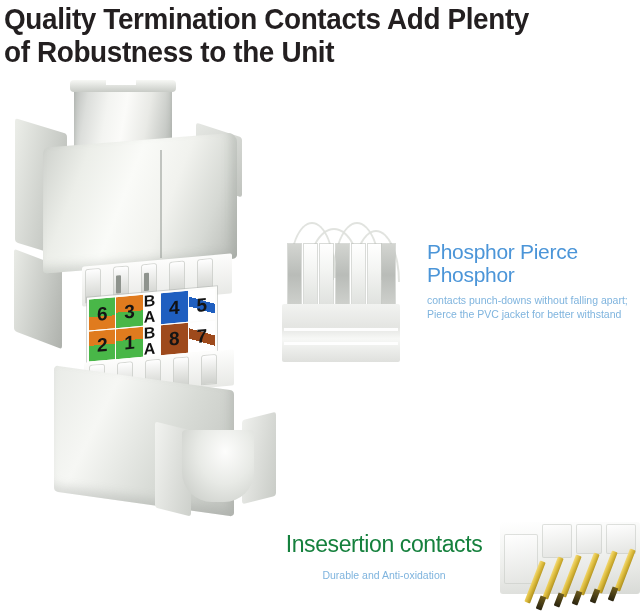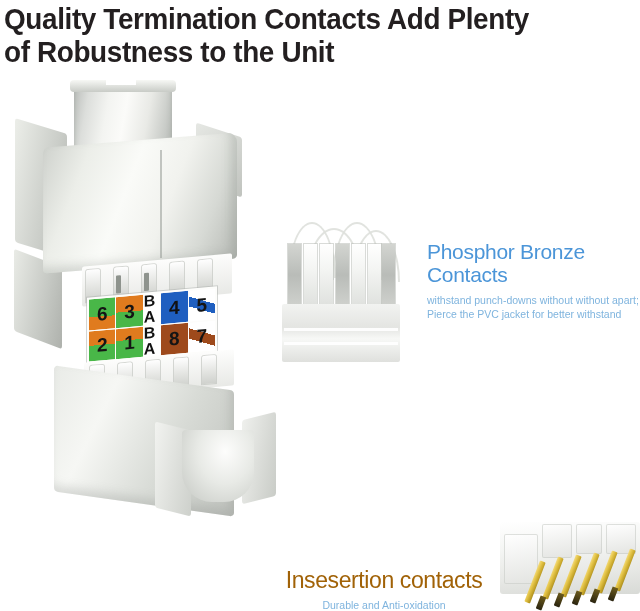--- a/index.html
+++ b/index.html
@@ -274,27 +274,27 @@
     text-align: center;
   }
   .head-gold {
     font-family: "Liberation Sans", sans-serif;
     font-size: 23px;
     line-height: 24px;
     color: #3f82cf;
     letter-spacing: -0.4px;
     white-space: nowrap;
   }
-  .head-gold.l2 { color: #a16207; margin-top: 36px; }
+  .head-gold.l2 { color: #15803d; }
   .sub-gold {
     font-family: "Liberation Sans", sans-serif;
     font-size: 10.5px;
     line-height: 14px;
     color: #7fb4de;
-    margin-top: 6px;
+    margin-top: 12px;
   }
 
   
   .gold-conn {
     position: absolute;
     left: 500px;
     top: 516px;
     width: 140px;
     height: 95px;
   }
@@ -440,24 +440,24 @@
     <div class="ic-blade" style="left:80px"></div>
     <div class="ic-blade" style="left:96px"></div>
     <div class="ic-blade dark" style="left:110px"></div>
 
     <div class="ic-base"></div>
     <div class="ic-base-line" style="top:110px"></div>
     <div class="ic-base-line" style="top:124px"></div>
   </div>
 
   <div class="txt-phosphor">
-    <div class="head-blue">Phosphor Bronze</div>
-    <div class="head-blue">Contacts</div>
+    <div class="head-blue">Phosphor Pierce</div>
+    <div class="head-blue">Phosphor</div>
     <div class="sub-blue">
-      <div>withstand punch-downs without without apart;</div>
+      <div>contacts punch-downs without falling apart;</div>
       <div>Pierce the PVC jacket for better withstand</div>
     </div>
   </div>
 
   <div class="txt-gold">
     <div class="head-gold l2">Insesertion contacts</div>
     <div class="sub-gold">Durable and Anti-oxidation</div>
   </div>
 
   <div class="gold-conn">

